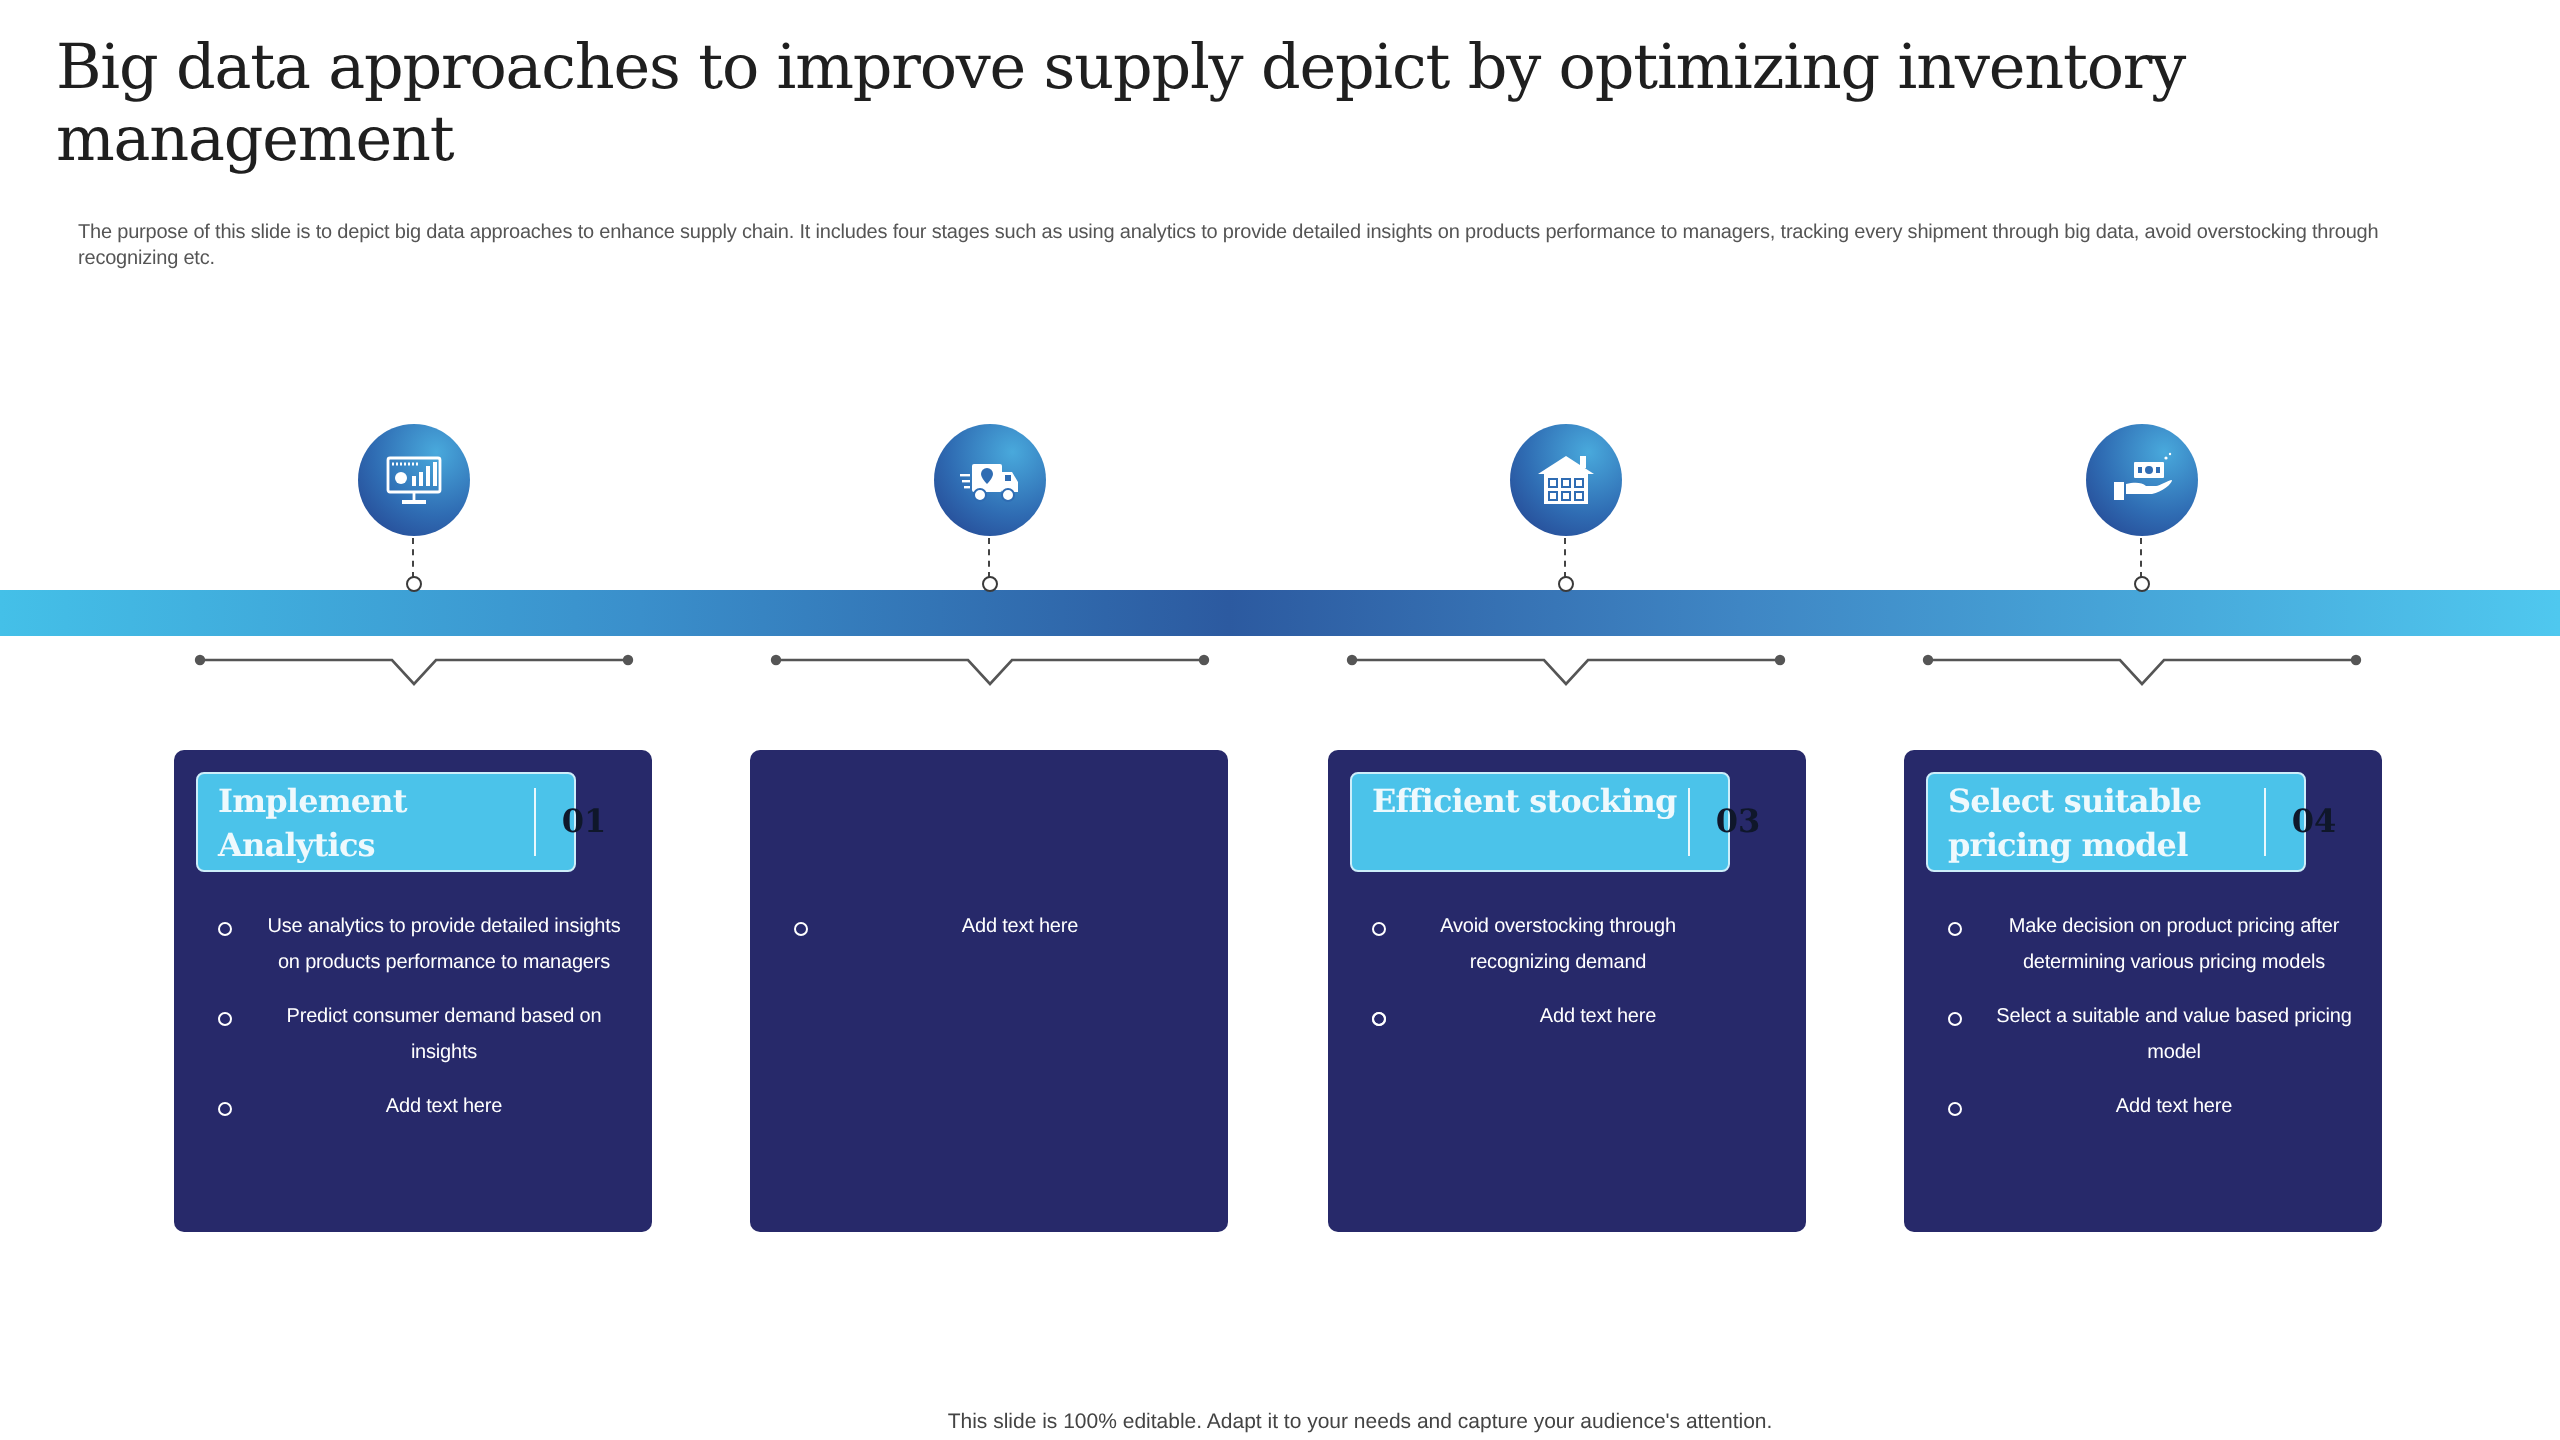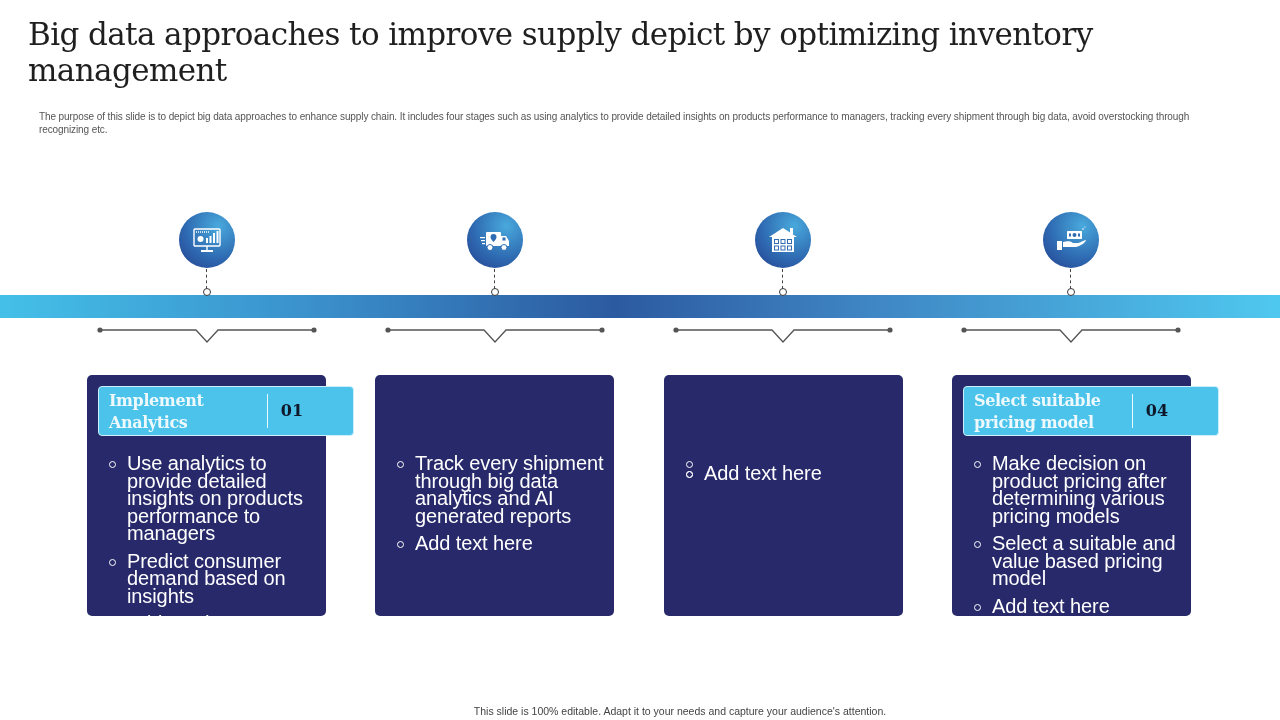--- a/index.html
+++ b/index.html
@@ -36,42 +36,42 @@
   .node {
     position: absolute; top: 288px; width: 6px; height: 6px; border-radius: 50%;
     background: #fff; border: 1.5px solid #3a3a3a;
   }
   .bracket { position: absolute; top: 324px; width: 226px; height: 24px; }
   .card {
     position: absolute; top: 375px; width: 239px; height: 241px;
     background: #27296a; border-radius: 5px;
   }
   .card-header {
-    position: absolute; left: 11px; top: 11px; width: 256px; height: 50px;
+    position: absolute; left: 11px; top: 11px; width: 190px; height: 50px;
     background: #4bc3ea; border: 1px solid #cdeefa; border-radius: 4px; box-sizing: border-box;
   }
   .card-title {
     position: absolute; left: 10px; top: 3px; width: 155px;
     font-family: "DejaVu Serif", "Liberation Serif", serif; font-weight: bold;
     font-size: 16px; line-height: 22px; color: #eef9fd; letter-spacing: -0.4px;
   }
   .card-divider {
     position: absolute; left: 168px; top: 7px; width: 1px; height: 34px; background: #e9f8fd;
   }
   .card-num {
     position: absolute; left: 170px; top: 12px; width: 46px; text-align: center;
     font-family: "DejaVu Serif", "Liberation Serif", serif; font-weight: bold;
     font-size: 16px; line-height: 24px; color: #0f172a;
   }
   .card-list {
     position: absolute; left: 20px; top: 80px; width: 210px; margin: 0; padding: 0; list-style: none;
   }
   .card-list li {
     position: relative; padding-left: 20px; margin-bottom: 10px;
-    font-size: 20px; line-height: 17.5px; color: #ffffff; letter-spacing: -0.1px;
+    font-size: 10px; line-height: 17.5px; color: #ffffff; letter-spacing: -0.1px; text-align: center;
   }
   .card-list li .bullet {
     position: absolute; left: 2px; top: 6px; width: 5px; height: 5px;
     border: 1.3px solid #ffffff; border-radius: 50%;
   }
   .footer {
     position: absolute; left: 0; top: 705px; width: 1280px; text-align: center;
     font-size: 10.5px; color: #444444; padding-left: 40px;
   }
 </style>
@@ -177,28 +177,32 @@
   </div>
   <ul class="card-list">
     <li><span class="bullet"></span><span>Use analytics to provide detailed insights on products performance to managers</span></li>
     <li><span class="bullet"></span><span>Predict consumer demand based on insights</span></li>
     <li><span class="bullet"></span><span>Add text here</span></li>
   </ul>
 </div>
 
 <div class="card" style="left:375px;">
   <ul class="card-list">
-    <li><span class="bullet"></span><span>Track every shipment through big data analytics and AI generated reports</span></li>
     <li><span class="bullet"></span><span>Add text here</span></li>
   </ul>
 </div>
 
 <div class="card" style="left:664px;">
-  <ul class="card-list">
-    <li style="width:150px;"><span class="bullet"></span></li>
+  <div class="card-header">
+    <div class="card-title">Efficient stocking</div>
+    <div class="card-divider"></div>
+    <div class="card-num">03</div>
+  </div>
+  <ul class="card-list">
+    <li style="width:150px;"><span class="bullet"></span><span>Avoid overstocking through recognizing demand</span></li>
     <li><span class="bullet"></span></li>
     <li><span class="bullet"></span><span>Add text here</span></li>
   </ul>
 </div>
 
 <div class="card" style="left:952px;">
   <div class="card-header">
     <div class="card-title">Select suitable pricing model</div>
     <div class="card-divider"></div>
     <div class="card-num">04</div>

